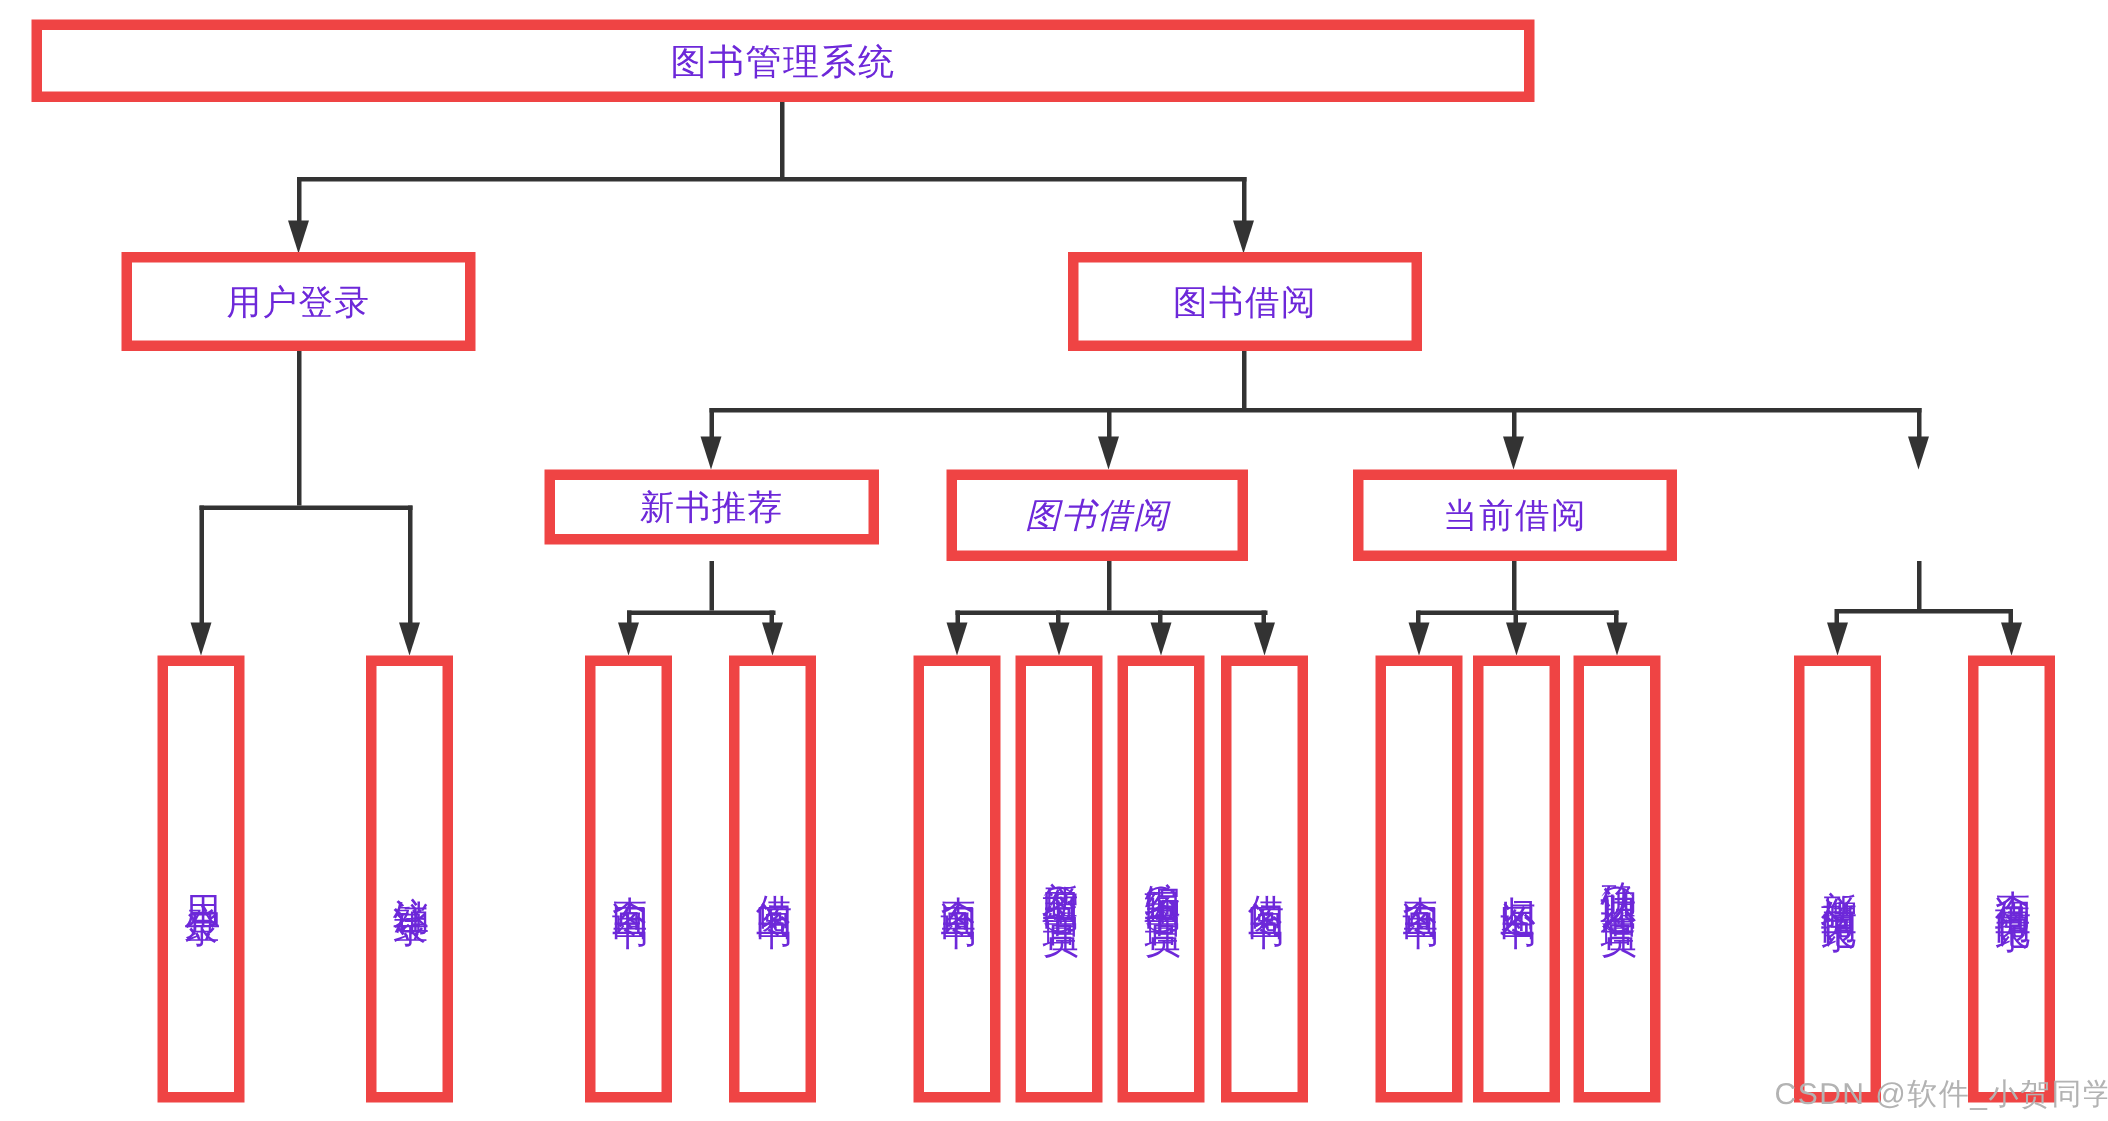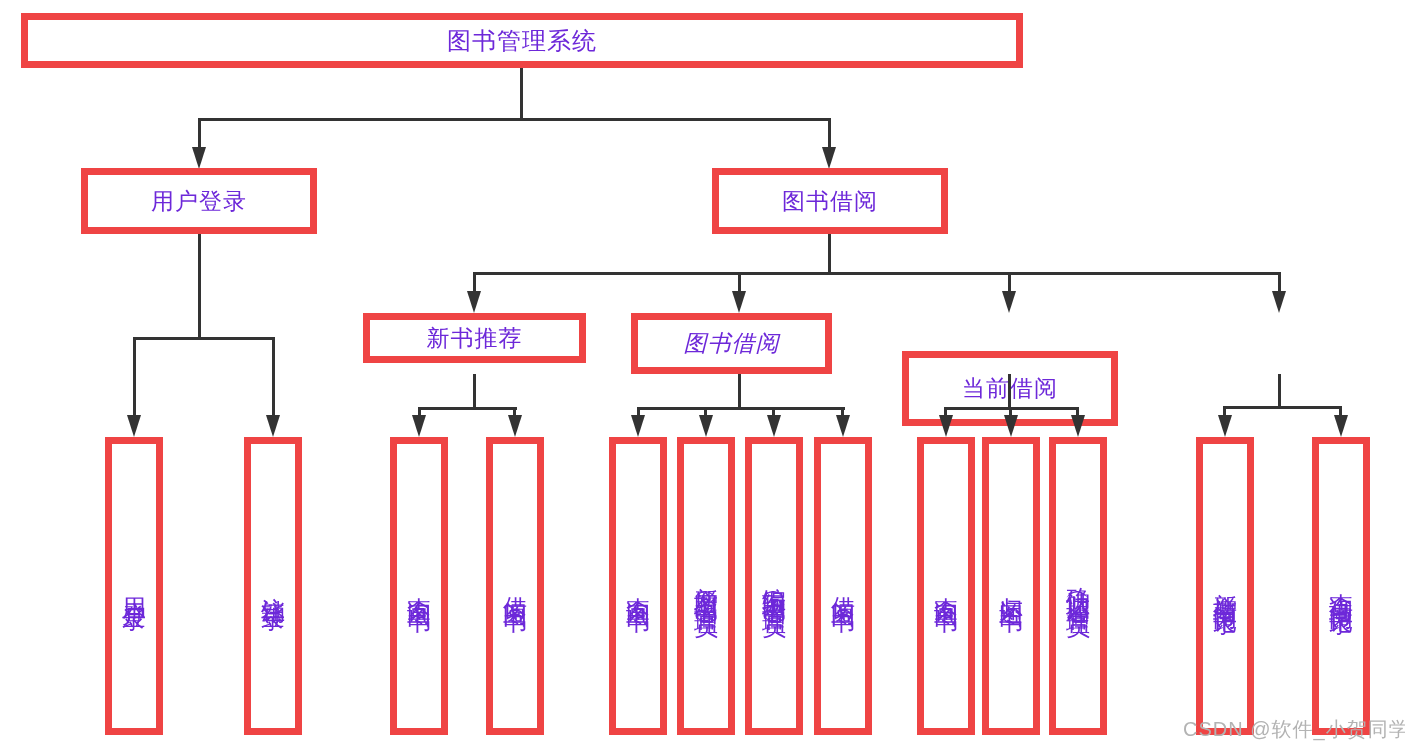--- a/index.html
+++ b/index.html
@@ -80,21 +80,21 @@
   <div class="ar" style="left:467px;top:291px;"></div>
   <div class="vl" style="left:738px;top:272px;height:20px;"></div>
   <div class="ar" style="left:732px;top:291px;"></div>
   <div class="vl" style="left:1008px;top:272px;height:20px;"></div>
   <div class="ar" style="left:1002px;top:291px;"></div>
   <div class="vl" style="left:1278px;top:272px;height:20px;"></div>
   <div class="ar" style="left:1272px;top:291px;"></div>
 
   <div class="box" style="left:363px;top:313px;width:223px;height:50px;">新书推荐</div>
   <div class="box" style="left:631px;top:313px;width:201px;height:61px;font-style:italic;">图书借阅</div>
-  <div class="box" style="left:902px;top:313px;width:216px;height:75px;margin-top:38px;">当前借阅</div>
+  <div class="box" style="left:902px;top:313px;width:216px;height:61px;">当前借阅</div>
 
   <div class="vl" style="left:473px;top:374px;height:33px;"></div>
   <div class="hl" style="left:418px;top:407px;width:99px;"></div>
   <div class="vl" style="left:418px;top:407px;height:9px;"></div>
   <div class="ar" style="left:412px;top:415px;"></div>
   <div class="vl" style="left:513px;top:407px;height:9px;"></div>
   <div class="ar" style="left:508px;top:415px;"></div>
 
   <div class="vl" style="left:738px;top:374px;height:33px;"></div>
   <div class="hl" style="left:637px;top:407px;width:208px;"></div>

